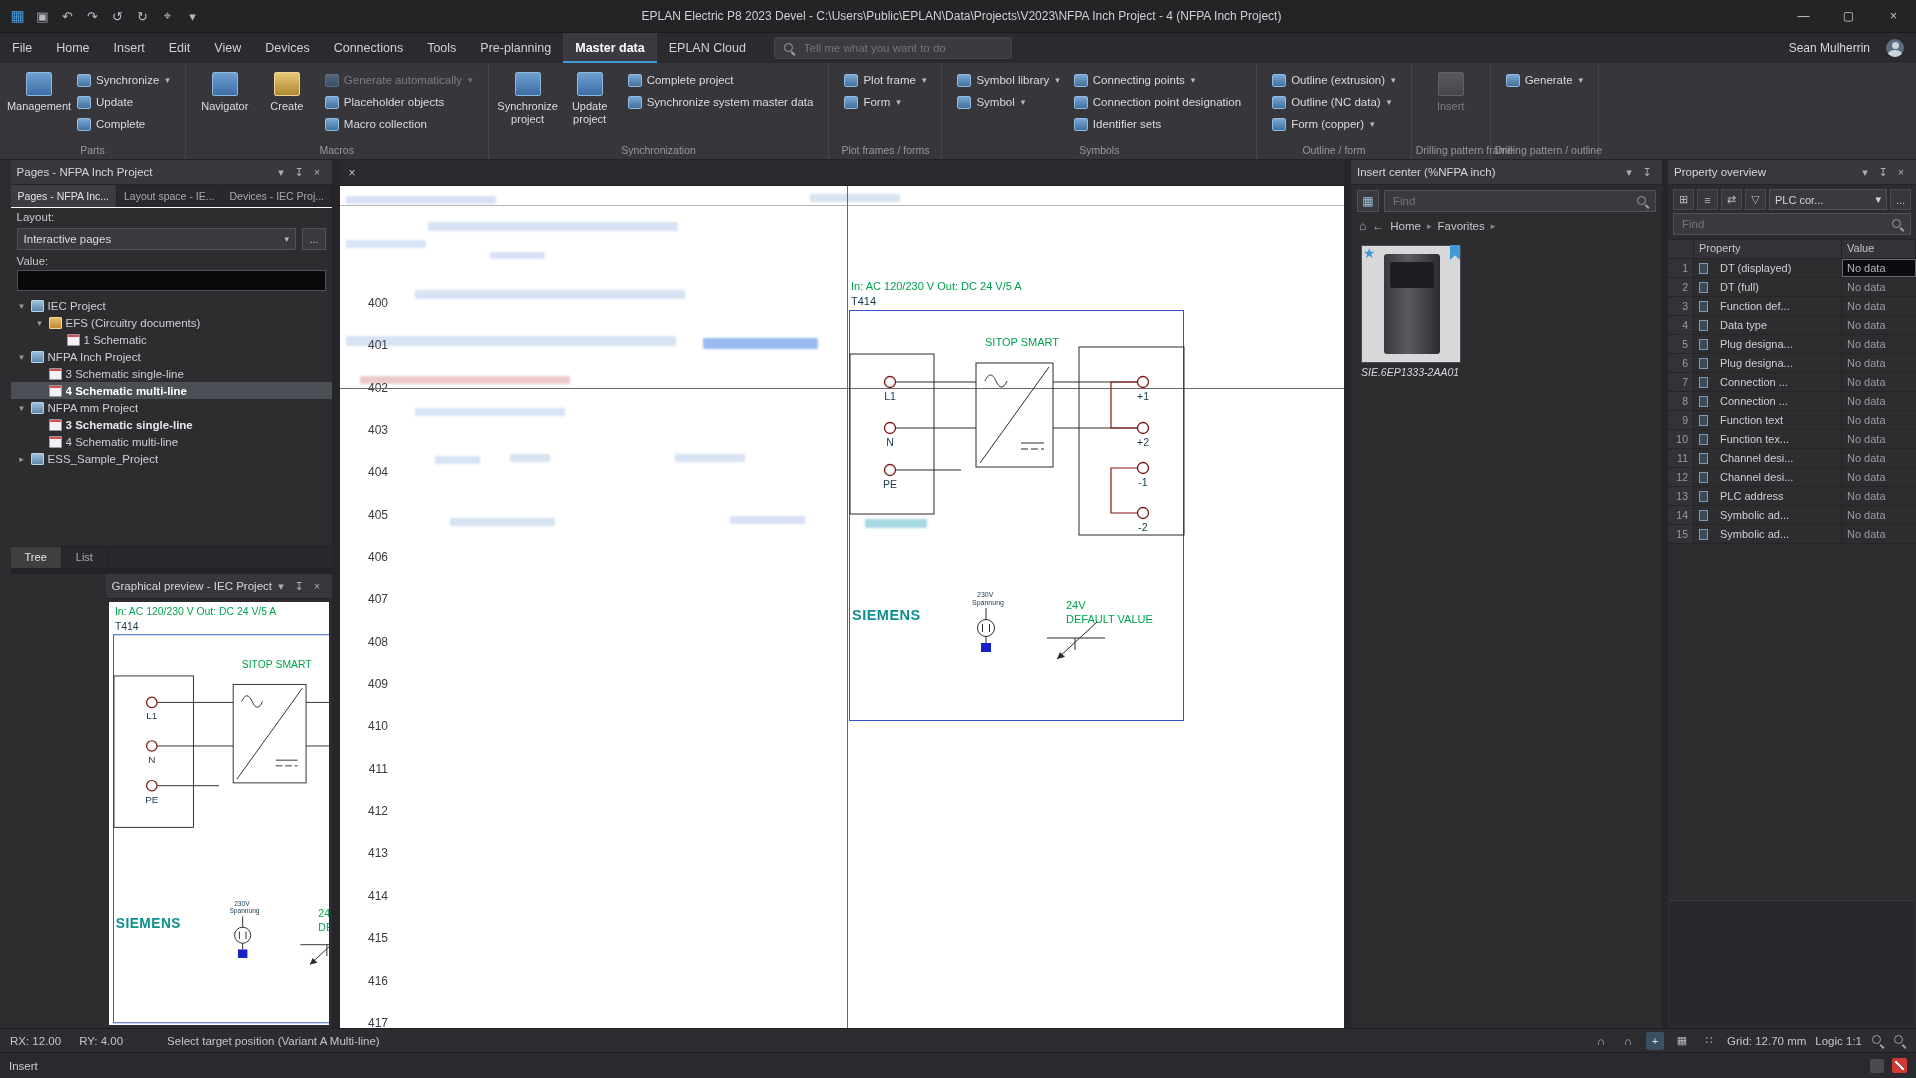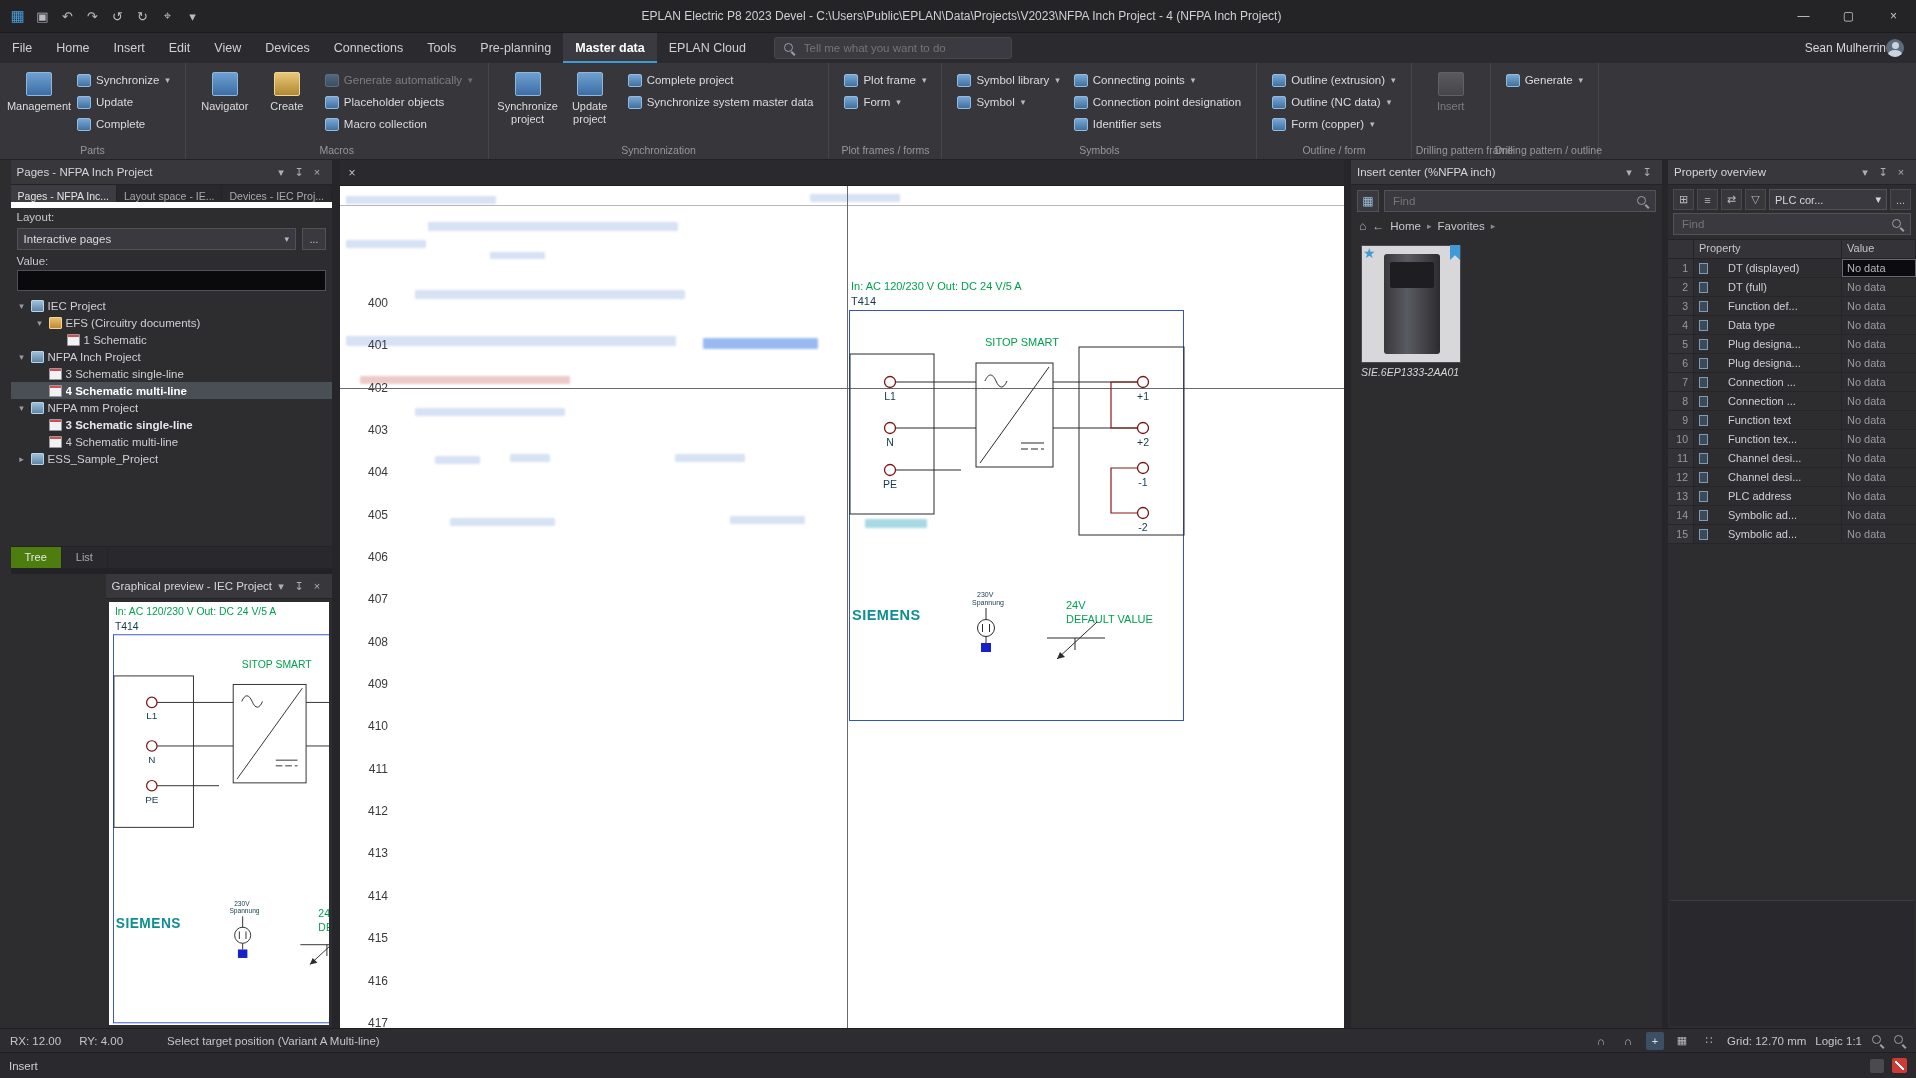--- a/index.html
+++ b/index.html
@@ -16,21 +16,21 @@
   .wctrl{margin-left:auto;display:flex;z-index:2;}
   .wbtn{width:45px;height:32px;display:flex;align-items:center;justify-content:center;color:#c8c8cc;font-size:12px;}
 
   
   .menubar{height:30px;background:#2b2b2f;display:flex;align-items:center;flex:0 0 auto;position:relative;}
   .mtabs{display:flex;height:30px;}
   .mtab{padding:0 12px;height:30px;line-height:30px;font-size:12.5px;color:#d0d0d4;white-space:nowrap;}
   .mtab.active{background:#3a3a40;color:#ffffff;box-shadow:inset 0 -2px 0 #3f9bd8;font-weight:bold;}
   .msearch{margin-left:16px;display:flex;align-items:center;gap:6px;background:#3a3a40;border:1px solid #46464c;border-radius:3px;height:22px;width:238px;padding:0 8px;}
   .msearch input{flex:1;background:transparent;border:none;outline:none;color:#cfcfd4;font-size:11.5px;font-family:inherit;min-width:0;}
-  .muser{margin-left:auto;display:flex;align-items:center;gap:0;padding-right:12px;font-size:12px;color:#d6d6da;}
+  .muser{margin-left:auto;display:flex;align-items:center;gap:16px;padding-right:12px;font-size:12px;color:#d6d6da;}
   .uic{width:18px;height:18px;border-radius:50%;background:#5c6c7c;position:relative;overflow:hidden;}
   .uic::before{content:"";position:absolute;left:5.5px;top:3px;width:7px;height:7px;border-radius:50%;background:#c9d4de;}
   .uic::after{content:"";position:absolute;left:2px;top:11px;width:14px;height:8px;border-radius:50% 50% 0 0;background:#c9d4de;}
 
   
   .ribbon{height:97px;background:#36363b;display:flex;align-items:stretch;flex:0 0 auto;border-bottom:1px solid #232327;overflow:hidden;}
   .rgroup{position:relative;display:flex;align-items:flex-start;padding:5px 8px 18px 8px;border-right:1px solid #45454b;}
   .glabel{position:absolute;bottom:3px;left:0;right:0;text-align:center;font-size:10.5px;color:#97979d;white-space:nowrap;padding:0 4px;}
   .rbig{width:62px;min-height:64px;display:flex;flex-direction:column;align-items:center;gap:4px;padding:4px 2px 0;font-size:11px;line-height:1.15;text-align:center;color:#dcdcde;border-radius:2px;}
   .rbig.disabled{opacity:.42;}
@@ -48,21 +48,21 @@
   .main{flex:1;display:flex;min-height:0;}
 
   
   .leftcol{width:332px;flex:0 0 auto;display:flex;flex-direction:column;background:#2d2d30;min-height:0;align-items:flex-end;}
   .panel{display:flex;flex-direction:column;min-height:0;}
   .pages{height:414px;flex:0 0 auto;border-bottom:6px solid #232327;}
   .preview{flex:1;}
   .phead{height:25px;background:#37373c;display:flex;align-items:center;padding:0 6px;font-size:11.5px;color:#d6d6da;border-bottom:1px solid #242428;flex:0 0 auto;}
   .phead .sp{flex:1;}
   .hic{width:18px;height:18px;display:flex;align-items:center;justify-content:center;color:#aeaeb4;font-size:11px;}
-  .ptabs{display:flex;height:23px;background:#29292d;border-bottom:6px solid #ffffff;flex:0 0 auto;}
+  .ptabs{display:flex;height:23px;background:#29292d;border-bottom:1px solid #ffffff;flex:0 0 auto;}
   .ptab{padding:0 7px;line-height:22px;font-size:10.5px;color:#a8a8ae;border-right:1px solid #242428;white-space:nowrap;overflow:hidden;text-overflow:ellipsis;max-width:118px;}
   .ptab.active{background:#3c3c42;color:#e2e2e6;}
   .prow{display:flex;align-items:center;padding:3px 6px 2px;gap:6px;flex:0 0 auto;}
   .plabel{font-size:11.5px;color:#c8c8cc;}
   .pselect{flex:1;height:22px;background:#39393f;border:1px solid #515157;display:flex;align-items:center;padding:0 6px;font-size:11.5px;color:#dadade;gap:6px;min-width:0;}
   .pselect .sel-v{flex:1;overflow:hidden;white-space:nowrap;text-overflow:ellipsis;}
   .pselect .dnar{font-size:9px;color:#b9b9bf;}
   .dots-btn{width:24px;height:22px;background:#39393f;border:1px solid #515157;color:#c8c8cc;display:flex;align-items:center;justify-content:center;font-size:10px;flex:0 0 auto;}
   .valinput{margin:1px 6px 4px;height:21px;background:#0a0a0c;border:1px solid #515157;color:#e8e8ec;padding:0 5px;font-family:inherit;font-size:11.5px;}
   .tree{flex:1;overflow:hidden;background:#2d2d30;padding-top:2px;}
@@ -73,21 +73,21 @@
   .texp{width:10px;text-align:center;font-size:9px;color:#9a9aa0;flex:0 0 auto;}
   .tico{width:13px;height:12px;flex:0 0 auto;border-radius:1px;}
   .ico-project .tico{background:linear-gradient(180deg,#9ec0da,#5e86a8);border:1px solid #b8d2e6;}
   .ico-folder .tico{background:linear-gradient(180deg,#e8c070,#c08a30);border:1px solid #f0d498;}
   .ico-page .tico{background:#f2f2f4;border:1px solid #9a9aa0;box-shadow:inset 0 2px 0 #d05050;}
   .titem.bold{font-weight:bold;color:#e8e8ec;}
   .titem.selected{background:#4a4f55;color:#ffffff;}
   .tlabel{white-space:nowrap;overflow:hidden;text-overflow:ellipsis;}
   .btabs{display:flex;height:22px;border-top:1px solid #242428;background:#29292d;flex:0 0 auto;}
   .btab{padding:0 14px;line-height:21px;font-size:11px;color:#a8a8ae;border-right:1px solid #242428;}
-  .btab.active{background:#4d7c0f;color:#e6e6ea;}
+  .btab.active{background:#404040;color:#e6e6ea;}
   .preview-body{flex:1;margin:3px;background:#ffffff;position:relative;overflow:hidden;}
   .preview-body svg{position:absolute;left:4px;top:2px;width:318px;height:auto;}
 
   
   .editorcol{flex:1;display:flex;flex-direction:column;border-left:8px solid #26262a;min-width:0;min-height:0;}
   .edittabs{height:26px;background:#2a2a2e;display:flex;align-items:center;flex:0 0 auto;border-bottom:1px solid #1f1f23;padding-left:2px;}
   .etabs-list{display:flex;height:26px;align-items:center;}
   .etab{padding:0 10px;height:25px;line-height:25px;font-size:11.5px;color:#b4b4ba;white-space:nowrap;}
   .etab.active{color:#4da6ea;background:#35353b;}
   .etab-close{width:20px;text-align:center;color:#c0c0c6;font-size:12px;}
@@ -143,21 +143,21 @@
   .ptools{display:flex;align-items:center;gap:3px;padding:4px 5px 3px;flex:0 0 auto;}
   .tbtn{width:21px;height:21px;border:1px solid #4a4a50;background:#37373c;color:#b9b9bf;display:flex;align-items:center;justify-content:center;font-size:11px;flex:0 0 auto;}
   .pt-select{flex:1;height:21px;background:#39393f;border:1px solid #515157;display:flex;align-items:center;padding:0 5px;font-size:11px;color:#d6d6da;gap:4px;min-width:0;}
   .pt-select .v{flex:1;overflow:hidden;text-overflow:ellipsis;white-space:nowrap;}
   .pfindwrap{padding:0 5px 4px;flex:0 0 auto;display:flex;}
   .prophead{display:grid;grid-template-columns:26px 1fr 74px;height:20px;background:#333338;border-top:1px solid #242428;border-bottom:1px solid #242428;flex:0 0 auto;}
   .prophead .h{font-size:11px;color:#c4c4ca;padding:2px 5px;border-right:1px solid #242428;overflow:hidden;white-space:nowrap;}
   .prop-rows{flex:0 0 auto;}
   .prop-row{display:grid;grid-template-columns:26px 1fr 74px;height:19px;align-items:stretch;border-bottom:1px solid #26262a;}
   .pnum{font-size:10.5px;color:#9a9aa0;padding-right:5px;border-right:1px solid #26262a;display:flex;align-items:center;justify-content:flex-end;background:#323237;}
-  .pprop{display:flex;align-items:center;gap:20px;padding:0 5px;font-size:11px;color:#cfcfd4;overflow:hidden;white-space:nowrap;border-right:1px solid #26262a;}
+  .pprop{display:flex;align-items:center;gap:12px;padding:0 5px;font-size:11px;color:#cfcfd4;overflow:hidden;white-space:nowrap;border-right:1px solid #26262a;}
   .picon{width:9px;height:11px;background:#3c4a58;border:1px solid #7e9cba;flex:0 0 auto;}
   .pval{font-size:11px;color:#9a9aa0;padding:0 5px;display:flex;align-items:center;white-space:nowrap;overflow:hidden;}
   .prop-row.sel .pval{background:#0c0c10;box-shadow:inset 0 0 0 1px #6a6a70;color:#b4b4ba;}
   .propspacer{flex:1;}
   .propbottom{height:126px;background:#29292d;border-top:1px solid #3a3a40;margin:0 2px 2px;flex:0 0 auto;}
 
   
   .statusbar{height:24px;background:#2d2d31;border-top:1px solid #1f1f23;display:flex;align-items:center;font-size:11.5px;color:#c4c4ca;flex:0 0 auto;padding:0 10px;gap:18px;}
   .sb-hint{margin-left:26px;}
   .sb-right{margin-left:auto;display:flex;align-items:center;gap:9px;}

